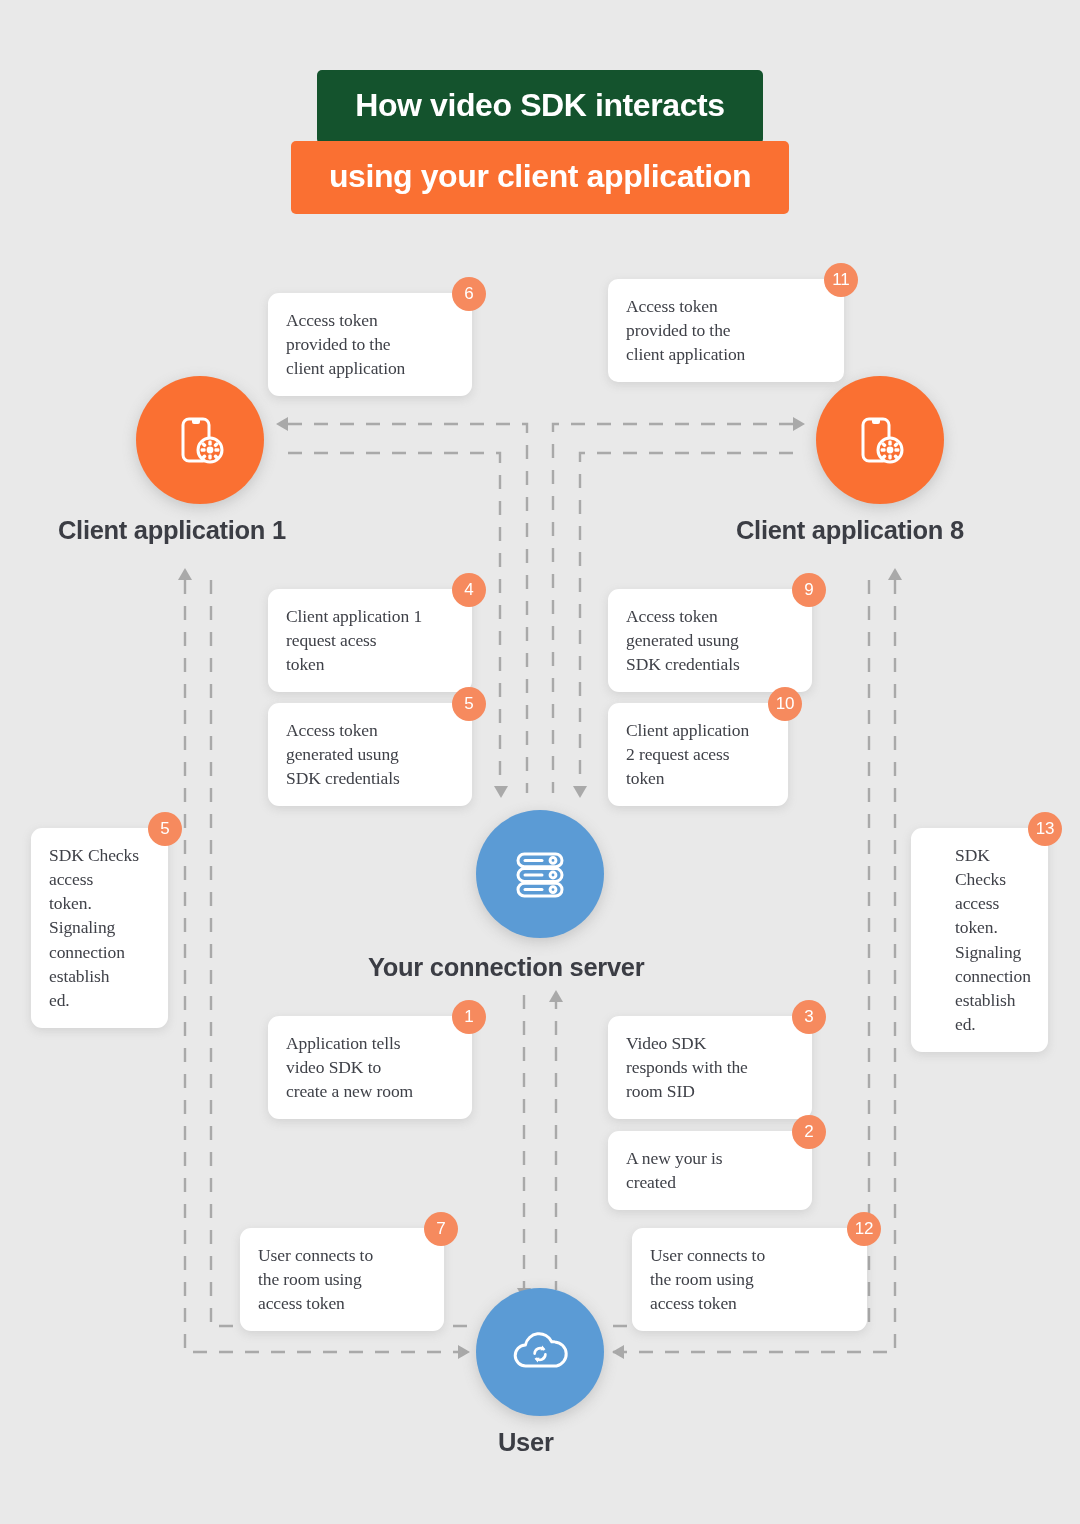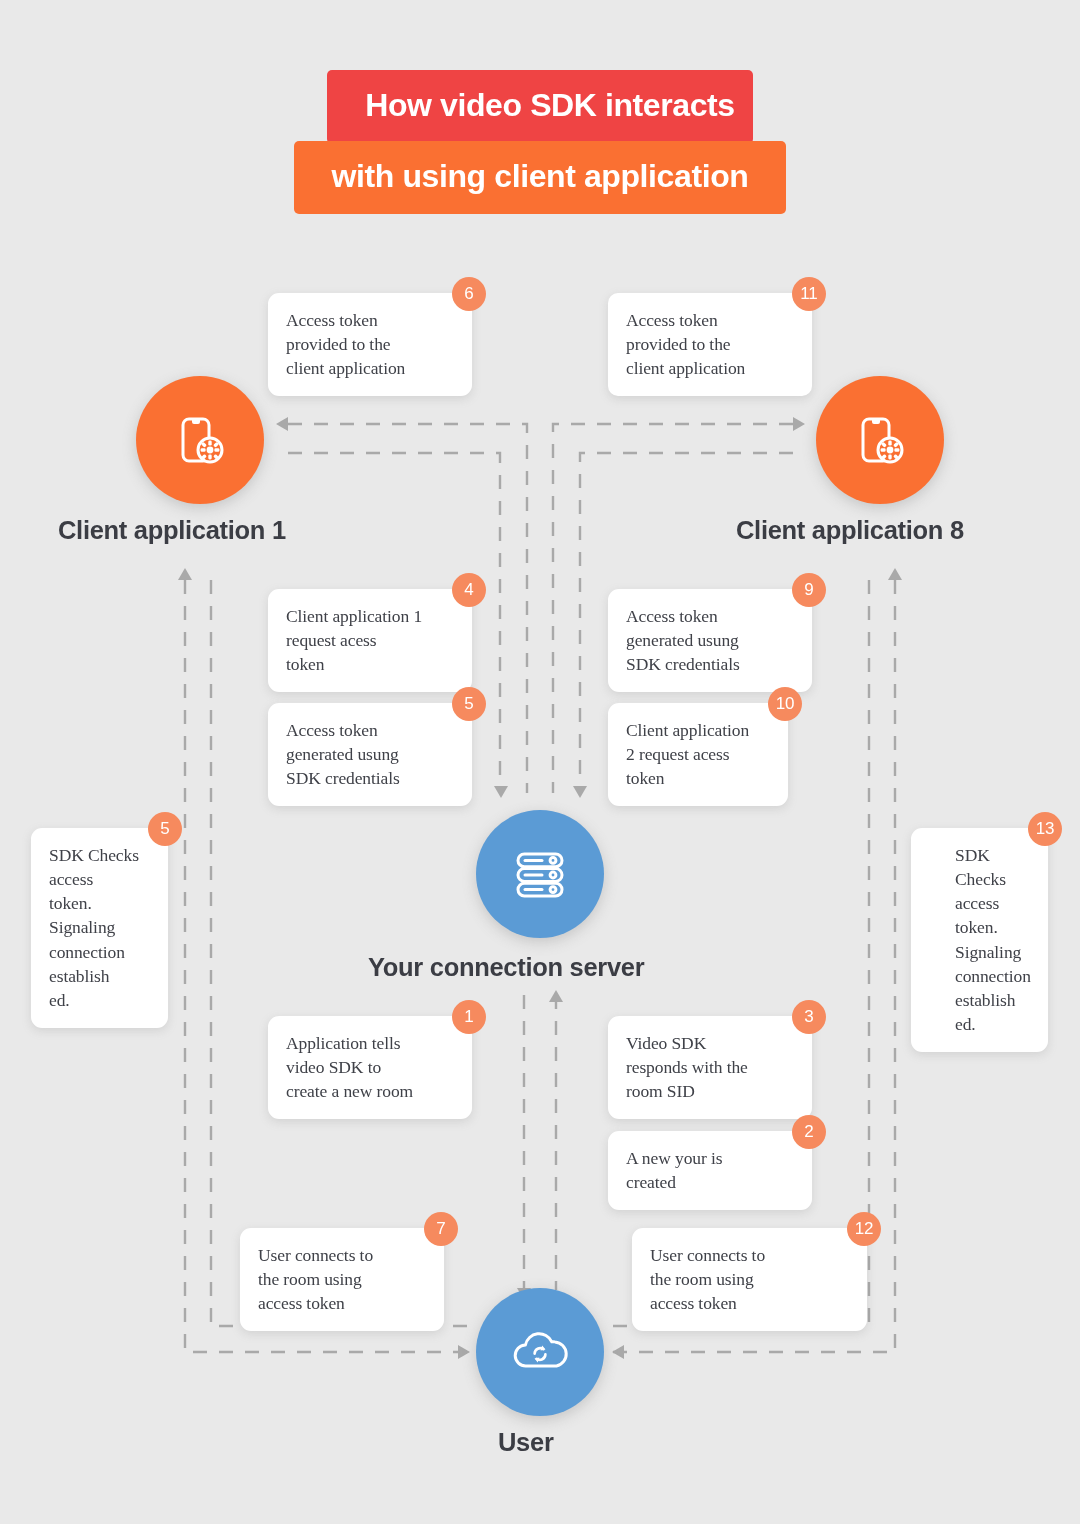--- a/index.html
+++ b/index.html
@@ -8,21 +8,21 @@
     background: #e9e9e9;
     font-family: "Liberation Sans", sans-serif;
     overflow: hidden;
   }
   #stage { position: relative; width: 1080px; height: 1524px; }
 
   
   .title-wrap { position: absolute; left: 0; top: 70px; width: 1080px; text-align: center; }
   .title-line { display: inline-block; color: #fff; font-weight: bold; font-size: 32px;
                 letter-spacing: -0.4px; line-height: 1.05; }
-  .title-dark { background: #ef4444; padding: 19px 18px 21px 38px; border-radius: 5px; }
+  .title-dark { background: #14532d; padding: 19px 38px 21px 38px; border-radius: 5px; }
   .title-orange { background: #fa7032; padding: 19px 38px 21px 38px; border-radius: 5px;
                   margin-top: -5px; }
   .t1-holder { display:block; }
   .t2-holder { display:block; margin-top: 2px; }
 
   
   #lines { position: absolute; left: 0; top: 0; width: 1080px; height: 1524px; }
 
   
   .node { position: absolute; width: 128px; height: 128px; border-radius: 50%;
@@ -47,21 +47,21 @@
            display: flex; align-items: center; justify-content: center;
            top: -16px; right: -14px; z-index: 3; font-weight: normal; }
 </style>
 </head>
 <body>
 
 <div id="stage">
 
   <div class="title-wrap">
     <span class="t1-holder"><span class="title-line title-dark">How video SDK interacts</span></span>
-    <span class="t2-holder"><span class="title-line title-orange">with using client application</span></span>
+    <span class="t2-holder"><span class="title-line title-orange">using your client application</span></span>
   </div>
 
   <svg id="lines" viewBox="0 0 1080 1524" xmlns="http://www.w3.org/2000/svg">
     <g fill="none" stroke="#a9a9a9" stroke-width="2.4" stroke-dasharray="14 12">
 
       <path d="M288 424 H527 V793"></path>
       <path d="M288 453 H500 V793"></path>
       <path d="M793 424 H553 V793"></path>
       <path d="M793 453 H580 V793"></path>
 
@@ -176,21 +176,21 @@
   </div>
   <div class="node-label" style="left:498px; top:1428px;">User</div>
 
   <div class="card" style="left:268px; top:293px; width:204px;">
     <span class="badge">6</span>
     <div class="txt">Access token
 provided to the
 client application</div>
   </div>
 
-  <div class="card" style="left:608px; top:293px; width:204px;border-radius:10px;">
+  <div class="card" style="left:608px; top:279px; width:236px;border-radius:10px;">
     <span class="badge">11</span>
     <div class="txt">Access token
 provided to the
 client application</div>
   </div>
 
   <div class="card" style="left:268px; top:589px; width:204px;">
     <span class="badge">4</span>
     <div class="txt">Client application 1
 request acess

